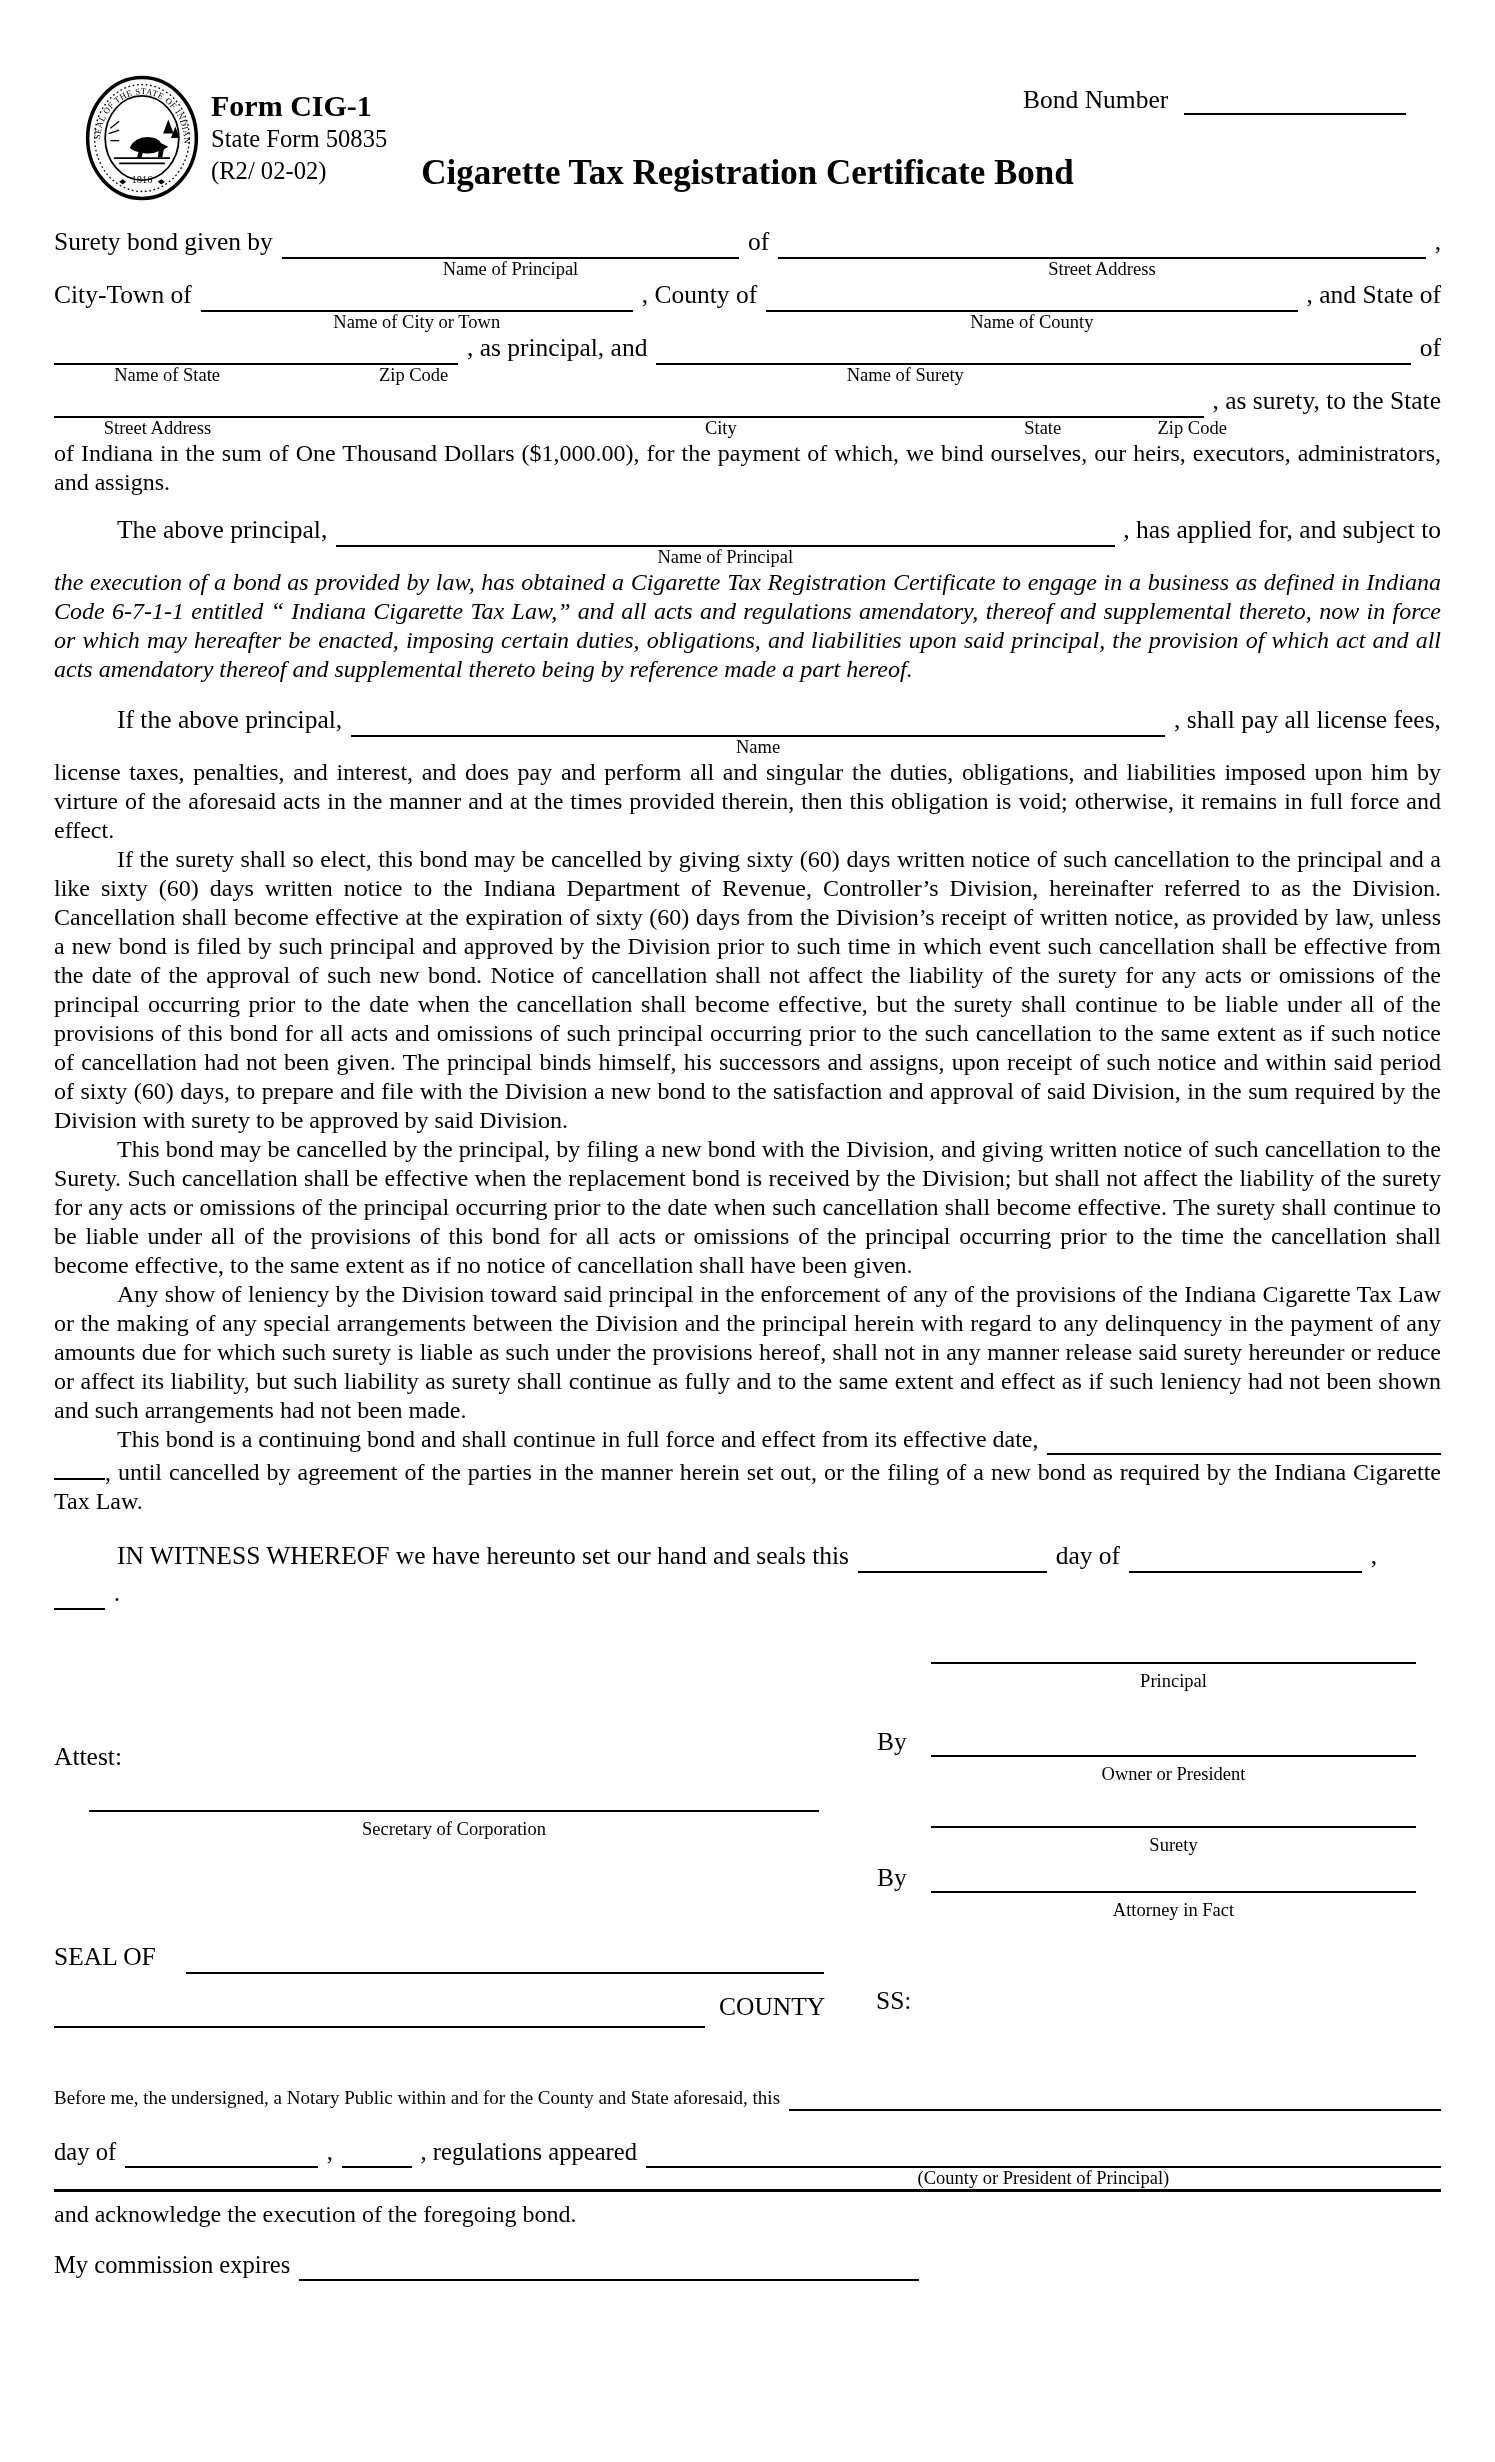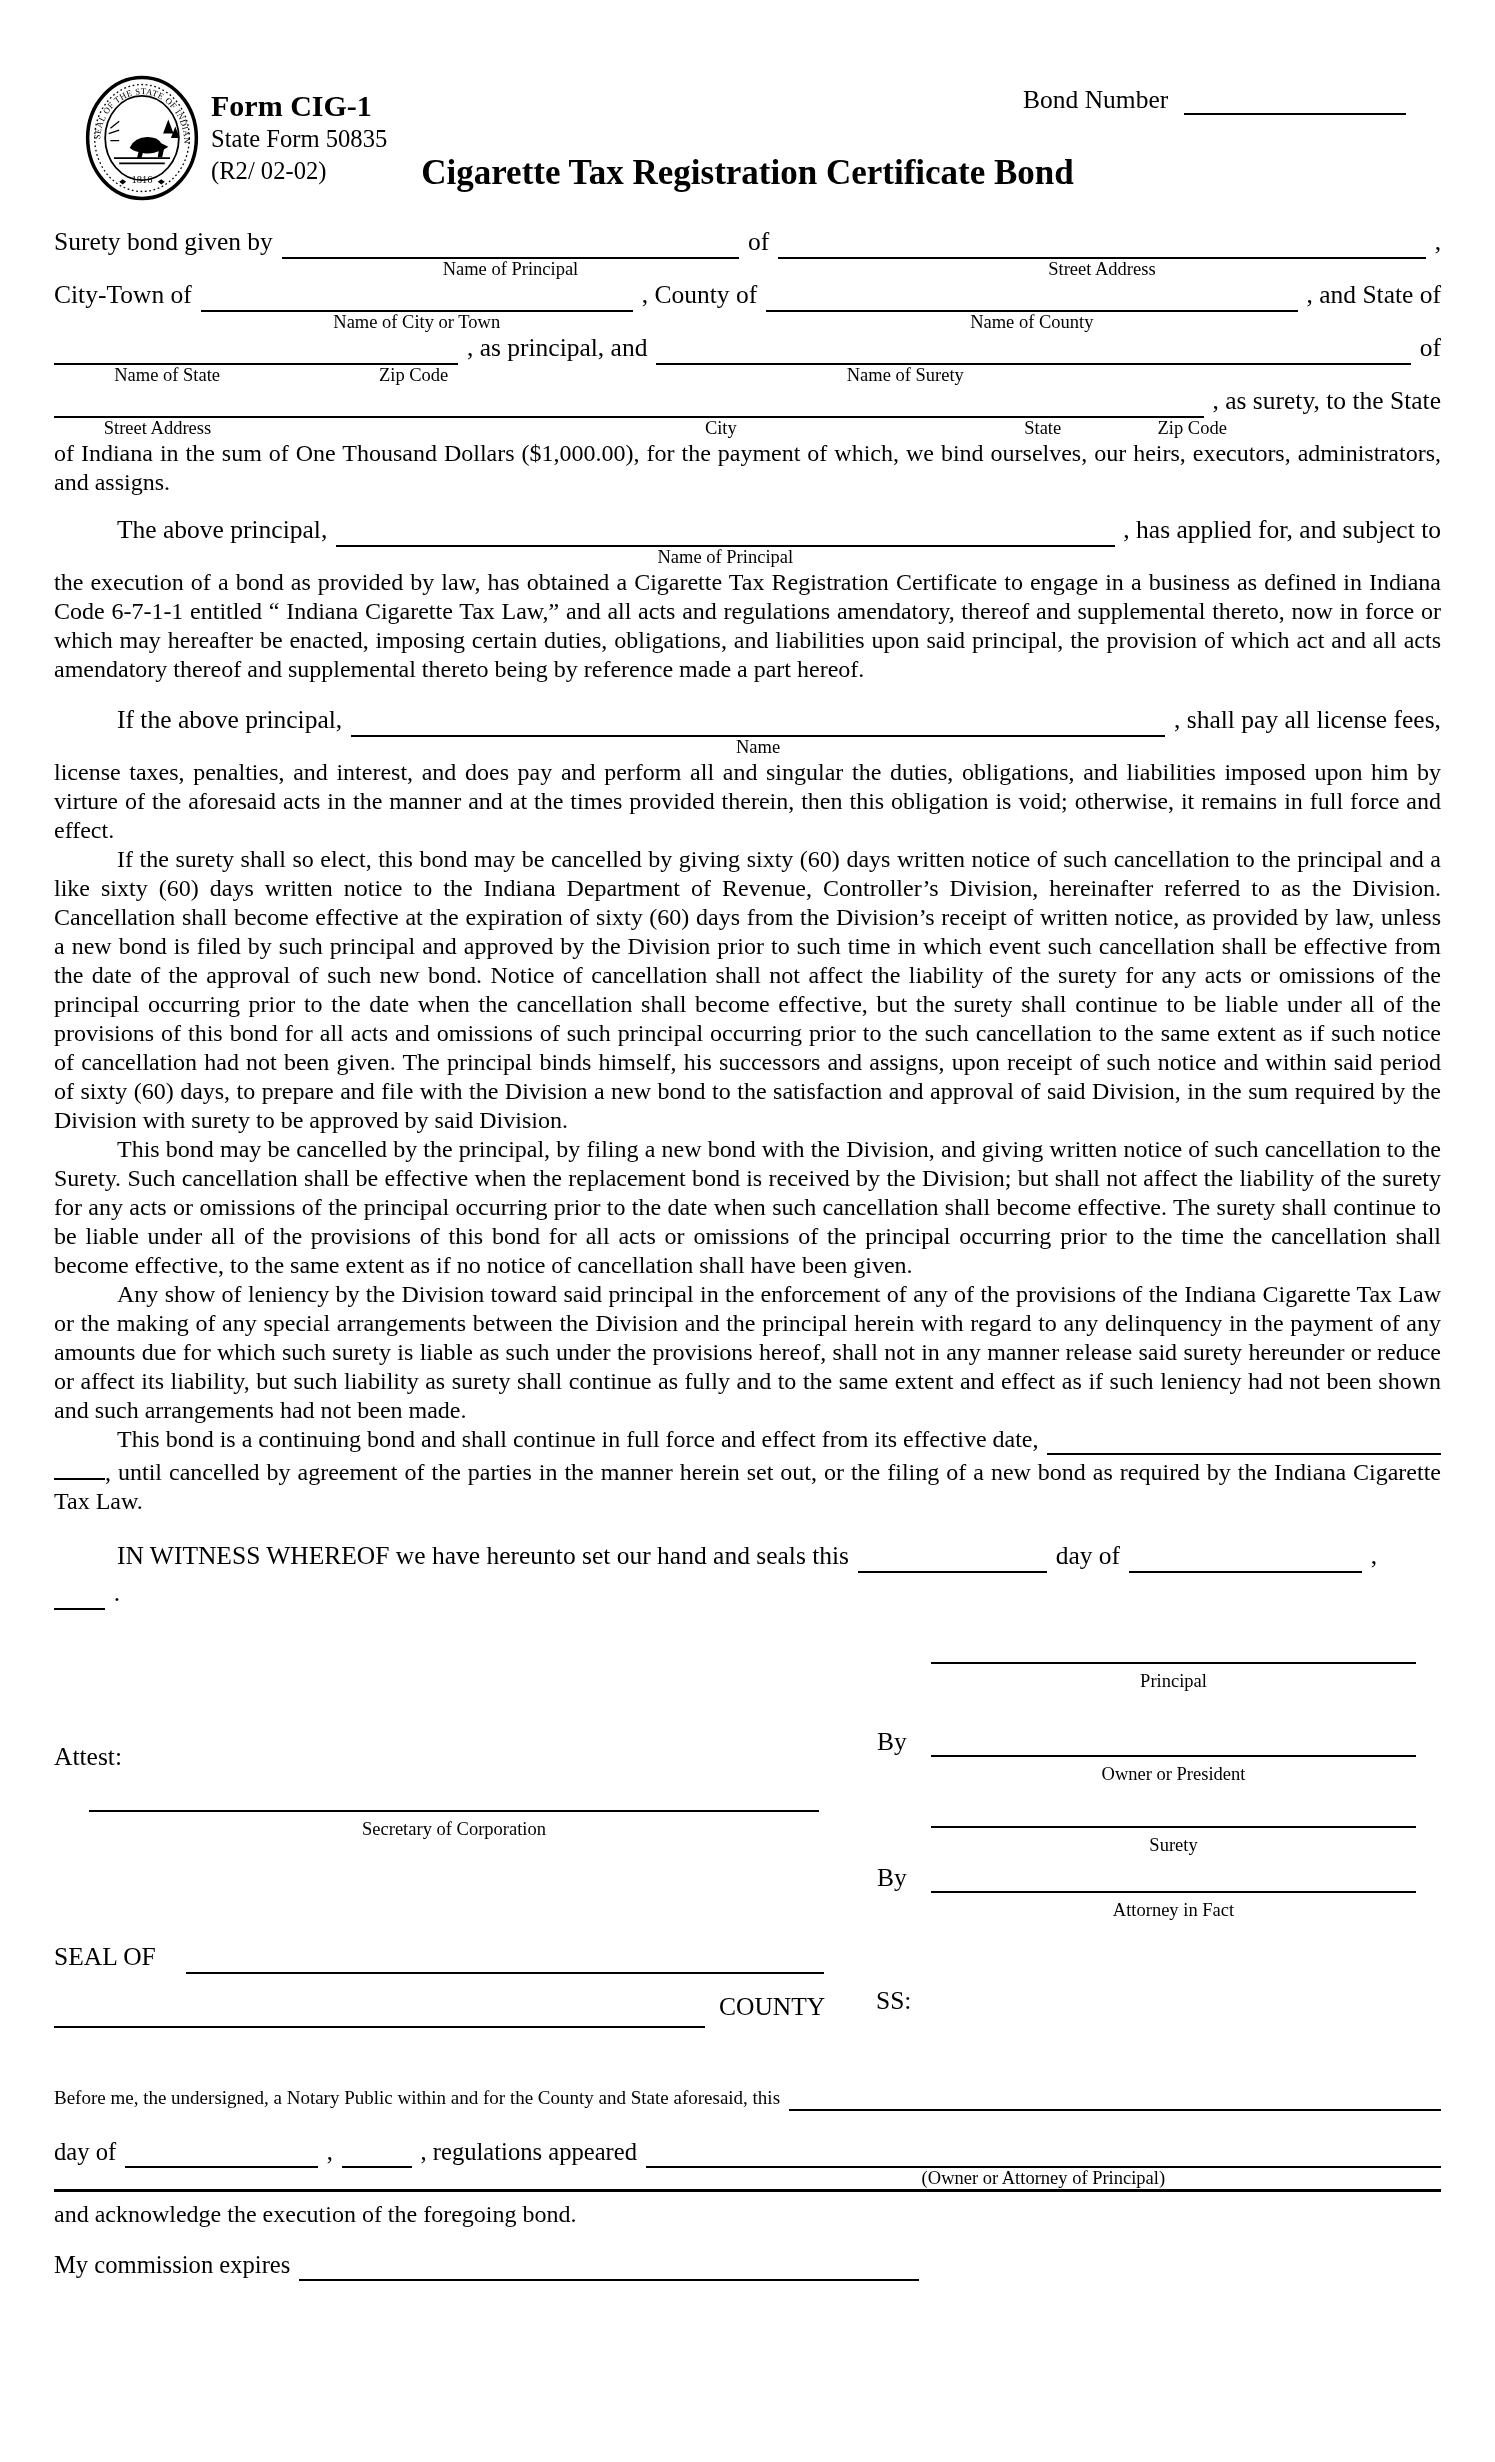--- a/index.html
+++ b/index.html
@@ -20,21 +20,21 @@
   .frow .tx{white-space:nowrap;padding-bottom:1.8px;}
   .blank{border-bottom:2.6px solid #000;position:relative;height:30px;margin:0 8.8px;}
   .g08{flex:0.8 1 35px;} .g1{flex:1 1 35px;} .g145{flex:1.45 1 35px;} .g195{flex:1.95 1 35px;}
   .lbl{margin-bottom:21px;}
   .ulabel{position:absolute;top:33px;left:50%;transform:translateX(-50%);
           font-size:18.5px;line-height:1;white-space:nowrap;}
   .p28{left:28%;} .p89{left:89%;} .p33{left:33%;}
   .p9{left:9%;} .p58{left:58%;} .p86{left:86%;} .p99{left:99%;}
   .legal{text-align:justify;line-height:29px;margin:0;font-size:24px;}
   .ind{text-indent:63px;}
-  .mt26{} .mt24{margin-top:21px;} .mt20{margin-top:17.6px;} .mt12{margin-top:10.6px;}
+  .mt26{font-style:italic;} .mt24{margin-top:21px;} .mt20{margin-top:17.6px;} .mt12{margin-top:10.6px;}
   .mt28{margin-top:24.6px;} .mt6{margin-top:5.3px;} .mt2{margin-top:1.8px;} .mt36{margin-top:32px;}
   .mt22{margin-top:19.3px;} .mt10{margin-top:8.8px;}
   .indsp{flex:0 0 63px;}
   .iblank{display:inline-block;border-bottom:2.6px solid #000;height:23px;vertical-align:baseline;}
   .w215{flex:0 0 189px;} .w265{flex:0 0 233px;} .w58{width:51px;} .w220{flex:0 0 193px;}
   .w80{flex:0 0 70px;} .w705{flex:0 0 620px;}
   
   .sig{position:relative;height:422px;margin-top:26px;font-size:25.5px;}
   .sigline{position:absolute;}
   .sl{border-bottom:2.6px solid #000;height:0;}
@@ -221,21 +221,21 @@
       <span class="blank g1" style="margin-right:0"></span>
     </div>
 
     <div class="frow lbl mt28" style="font-size:24.6px">
       <span class="tx">day of</span>
       <span class="blank w220"></span>
       <span class="tx">,</span>
       <span class="blank w80"></span>
       <span class="tx">, regulations appeared</span>
       <span class="blank g1" style="margin-right:0">
-        <span class="ulabel">(Owner or Attorney of Principal)</span>
+        <span class="ulabel">(County or President of Principal)</span>
       </span>
     </div>
 
     <div class="bigline"></div>
     <p class="legal mt10">and acknowledge the execution of the foregoing bond.</p>
 
 
     <div class="frow mt22" style="font-size:24.6px">
       <span class="tx">My commission expires</span>
       <span class="blank w705"></span>

